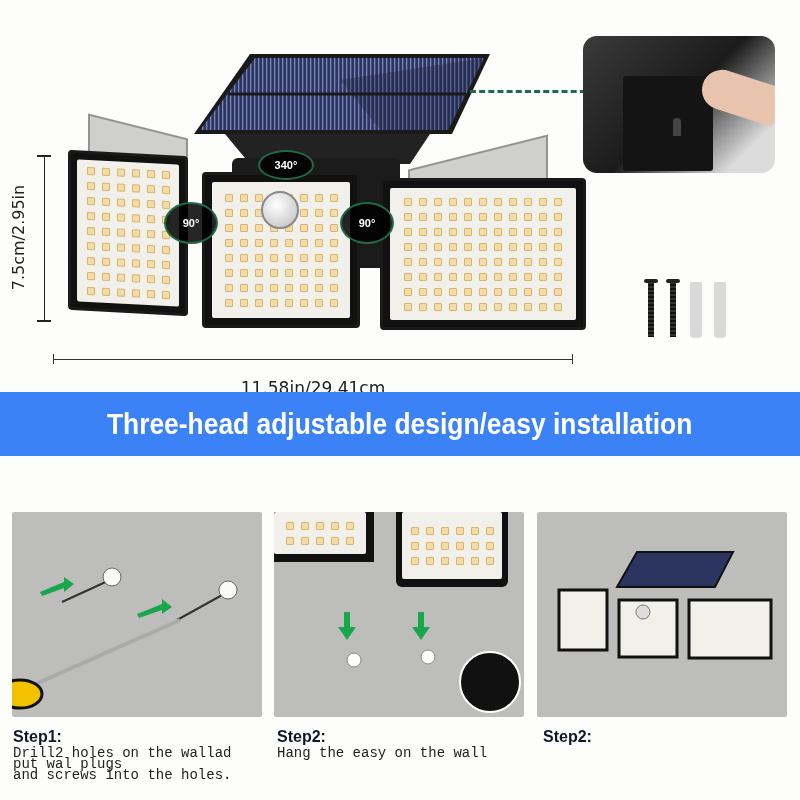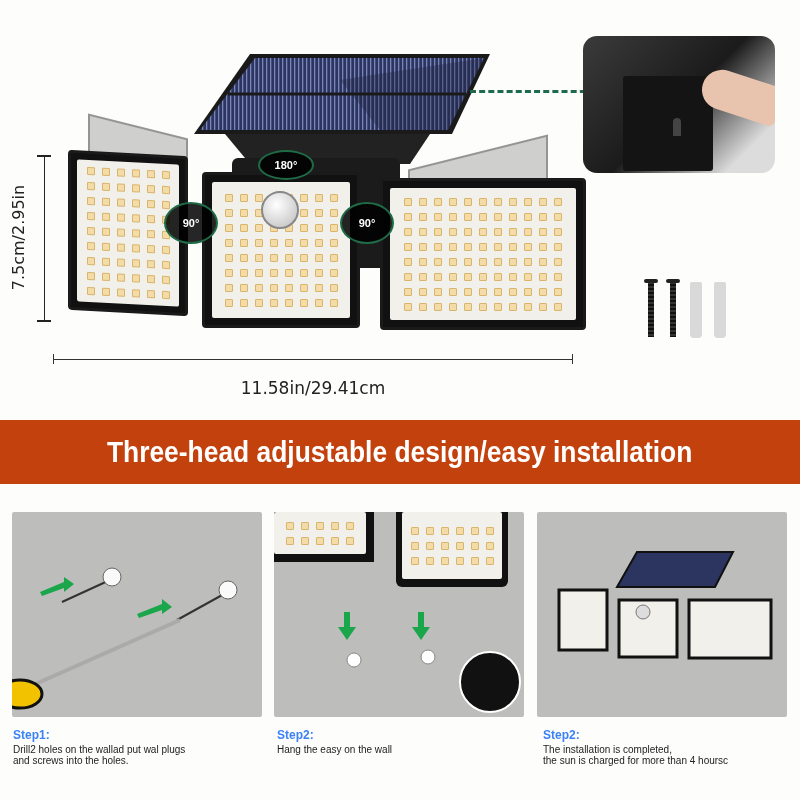--- a/index.html
+++ b/index.html
@@ -27,28 +27,28 @@
   
   .inset { left: 583px; top: 36px; width: 192px; height: 137px; border-radius: 14px; background: linear-gradient(135deg,#3b3b3b,#1b1b1b 50%,#dcdcdc 85%); overflow: hidden; }
   .dashed { left: 470px; top: 90px; width: 125px; height: 0; border-top: 3px dashed #1e6a4c; }
 
   
   .screw { width: 6px; height: 55px; background: repeating-linear-gradient(#333 0 2px,#111 2px 4px); top: 282px; }
   .screw::before { content: ""; position: absolute; left: -4px; top: -3px; width: 14px; height: 4px; background: #222; border-radius: 2px; }
   .plug { width: 12px; height: 56px; background: #d9d9d9; top: 282px; border-radius: 2px 2px 4px 4px; }
 
   
-  .banner { left: 0; top: 420px; width: 800px; height: 64px; background: #c2410c; display: flex; align-items: center; justify-content: center; }
+  .banner { left: 0; top: 392px; width: 800px; height: 64px; background: #3b82f6; display: flex; align-items: center; justify-content: center; }
   .banner span { color: #fff; font-family: "Liberation Sans", sans-serif; font-weight: bold; font-size: 30px; letter-spacing: 0px; transform: scaleX(0.88); white-space: nowrap; }
 
   
   .step-img { top: 512px; height: 205px; background: #bdbdbb; border-radius: 2px; overflow: hidden; }
   .step-text { top: 728px; font-family: "Liberation Sans", sans-serif; }
-  .step-title { font-weight: bold; font-size: 12px; margin-bottom: 2px; color: #3b82f6; }
-  .step-desc { font-size: 10px; line-height: 11px; color: #222; white-space: pre-line; }
+  .step-title { font-weight: bold; font-size: 16px; margin-bottom: 2px; color: #0f172a; }
+  .step-desc { font-size: 14px; line-height: 11px; color: #222; white-space: pre-line; font-family: Liberation Mono, monospace; }
 </style>
 </head>
 <body>
 
 <div class="abs vdim-line"></div>
 <div class="abs vdim-cap" style="top:155px"></div>
 <div class="abs vdim-cap" style="top:320px"></div>
 <div class="abs vdim-label">
   <span>7.5cm/2.95in</span>
 </div>
@@ -295,21 +295,21 @@
         <div class="led"></div>
         <div class="led"></div>
         <div class="led"></div>
         <div class="led"></div>
         <div class="led"></div>
         <div class="led"></div>
       </div>
   </div>
 
   <div class="abs rot-badge" style="left:198px;top:110px;width:56px;height:30px;background:rgba(0,0,0,0.85);">
-    <span>180°</span>
+    <span>340°</span>
   </div>
   <div class="abs rot-badge" style="left:104px;top:162px;width:54px;height:42px;background:rgba(0,0,0,0.85);">
     <span>90°</span>
   </div>
   <div class="abs rot-badge" style="left:280px;top:162px;width:54px;height:42px;background:rgba(0,0,0,0.85);">
     <span>90°</span>
   </div>
 </div>
 
 <div class="abs dashed"></div>
@@ -401,15 +401,13 @@
   <div class="step-title">Step1:</div>
   <div class="step-desc">Drill2 holes on the wallad put wal plugs
 and screws into the holes.</div>
 </div>
 <div class="abs step-text" style="left:277px;width:250px;">
   <div class="step-title">Step2:</div>
   <div class="step-desc">Hang the easy on the wall</div>
 </div>
 <div class="abs step-text" style="left:543px;width:250px;">
   <div class="step-title">Step2:</div>
-  <div class="step-desc">The installation is completed,
- the sun is charged for more than 4 hoursc</div>
 </div>
 
 </body></html>

